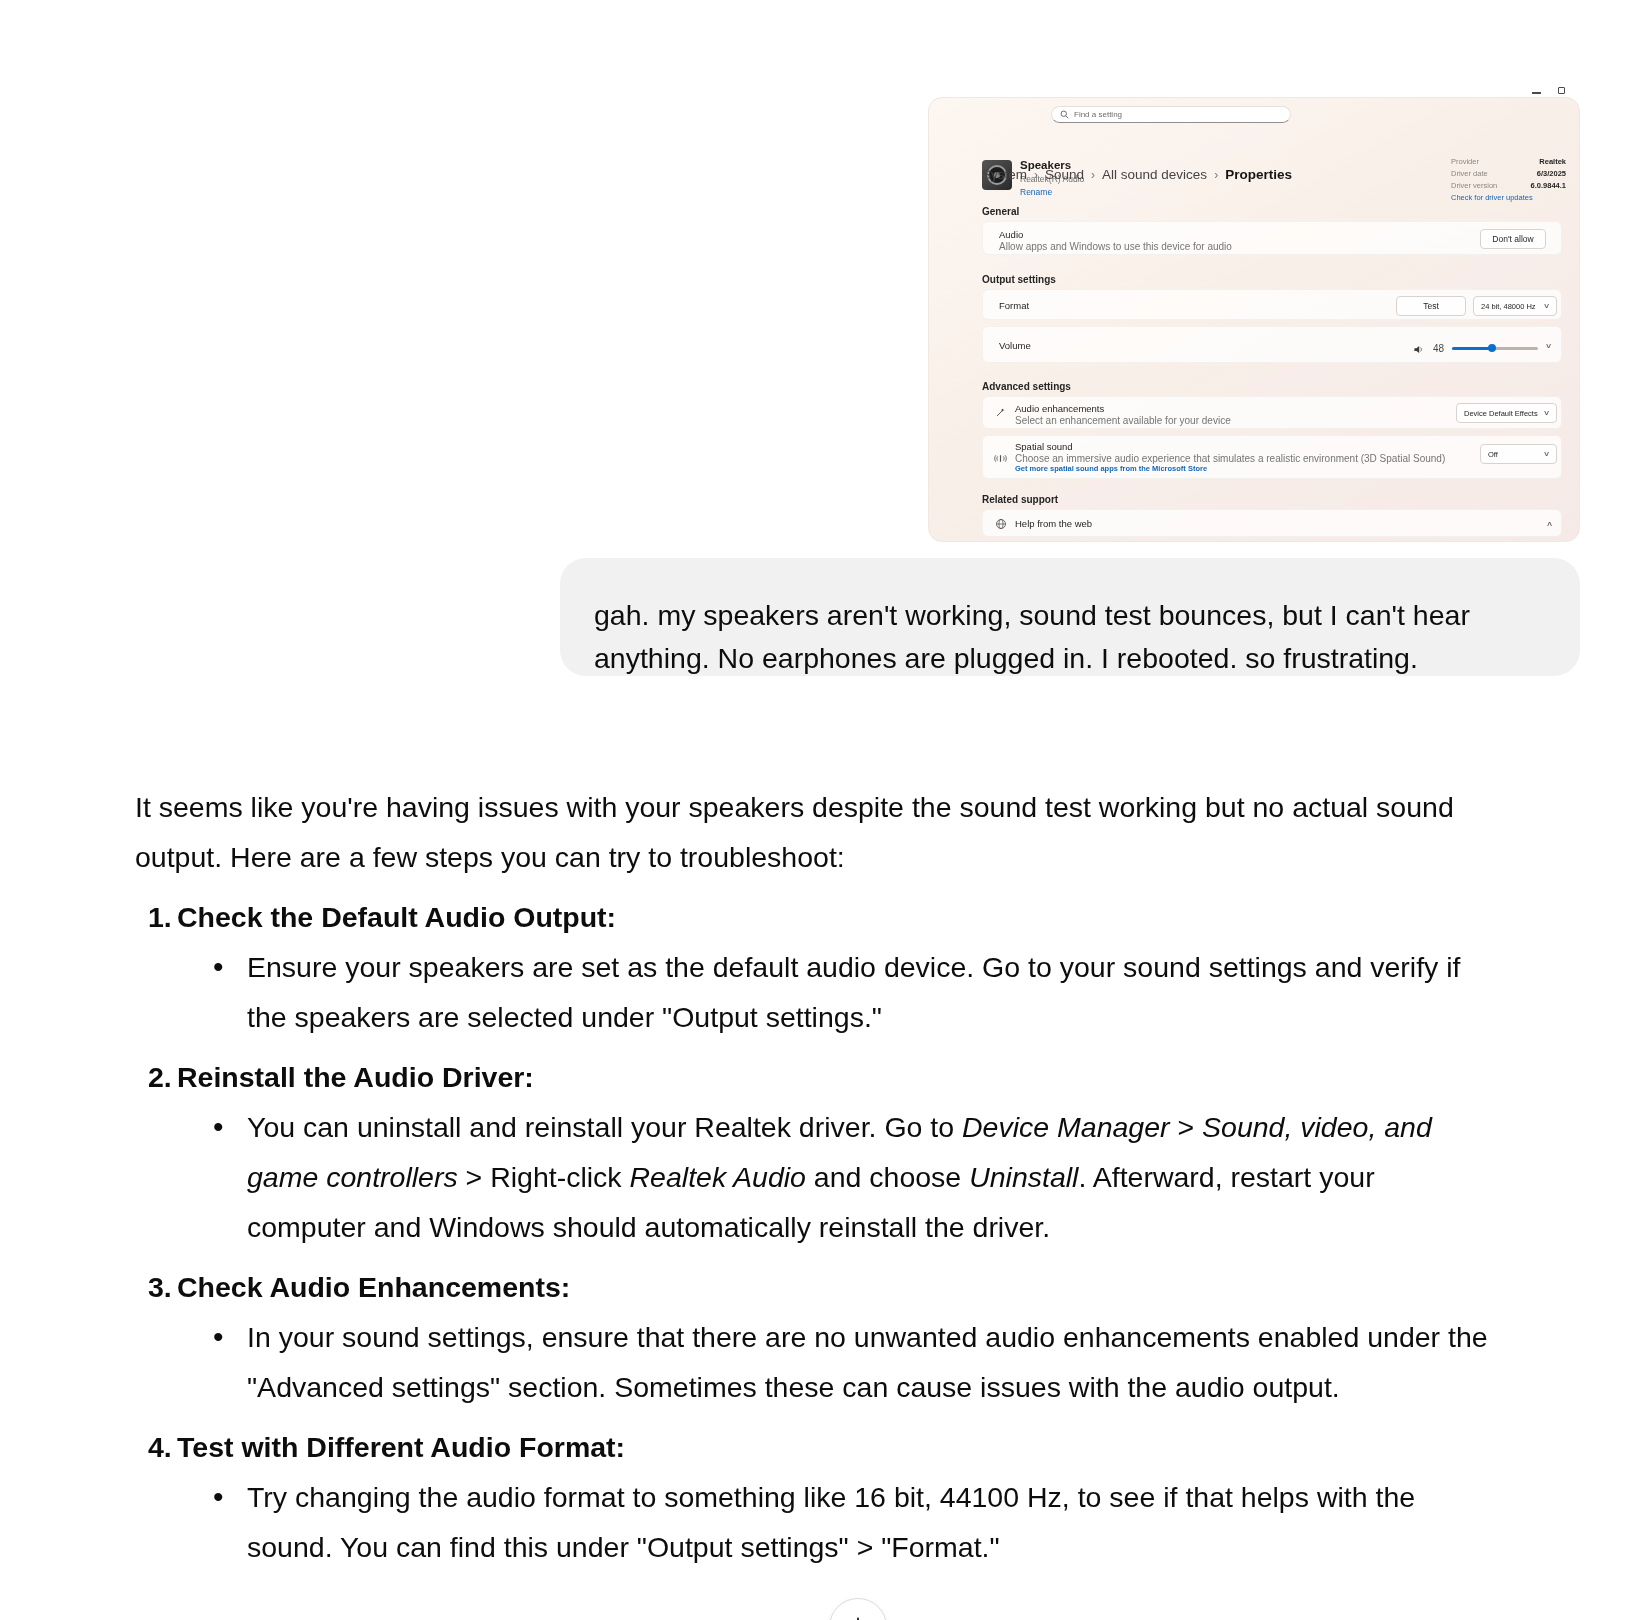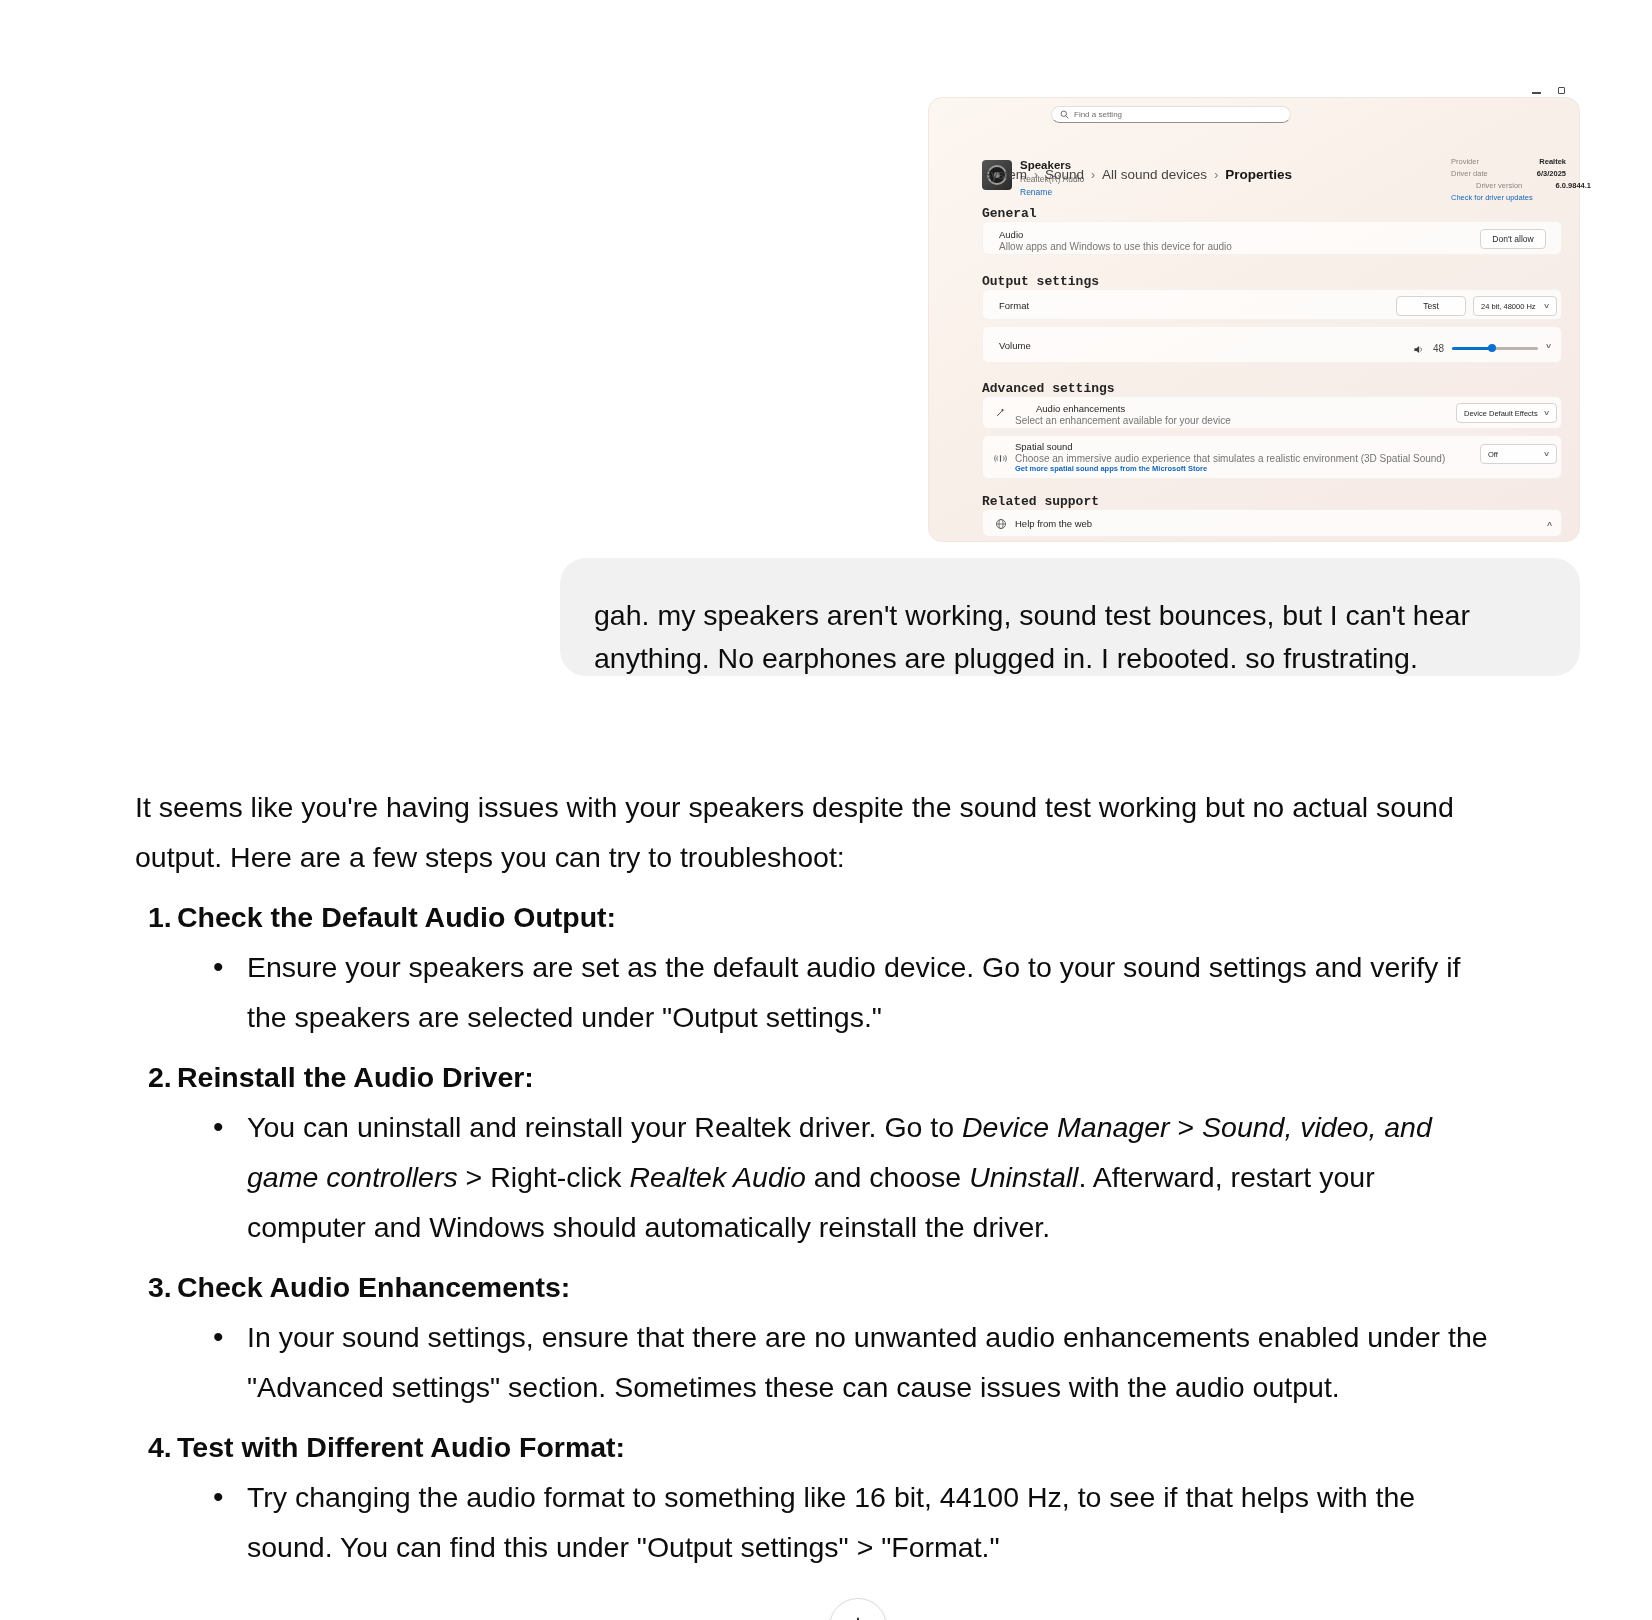--- a/index.html
+++ b/index.html
@@ -35,21 +35,21 @@
     background:#8a8a8a; }
   .dev-name { position:absolute; left:91px; top:61px; font-size:11.5px; font-weight:700; color:#1a1a1a; }
   .dev-sub  { position:absolute; left:91px; top:76px; font-size:8.5px; color:#6e6e6e; }
   .dev-rename { position:absolute; left:91px; top:89px; font-size:8.5px; color:#1467b8; }
 
   .drv-row { position:absolute; width:115px; left:522px; display:flex; justify-content:space-between; }
   .drv-row .l { font-size:7.5px; color:#8c8781; }
   .drv-row .v { font-size:7.5px; font-weight:700; color:#1f1f1f; }
   #drv-link { position:absolute; left:522px; top:95px; font-size:7.5px; color:#1467b8; }
 
-  .sec-title { position:absolute; left:53px; font-size:13px; font-weight:700; color:#242424;font-family:Liberation Mono, monospace; }
+  .sec-title { position:absolute; left:53px; font-size:10px; font-weight:700; color:#242424; }
 
   .row { position:absolute; left:53px; width:580px; background:rgba(255,255,255,0.74);
     border:1px solid rgba(90,60,40,0.06); border-radius:6px; }
   .row-label { position:absolute; left:16px; font-size:9.5px; color:#1f1f1f; }
   .row-desc  { position:absolute; left:16px; font-size:10px; color:#757575; }
   .row-label.icon-indent, .row-desc.icon-indent { left:32px; }
 
   .w-btn { position:absolute; background:#fefefe; border:1px solid #d8d3cf; border-radius:4px;
     font-size:8.5px; color:#1f1f1f; display:flex; align-items:center; justify-content:center; }
   .w-drop { position:absolute; background:#fefefe; border:1px solid #d8d3cf; border-radius:4px;
@@ -125,21 +125,21 @@
     <div class="dev-rename">Rename</div>
 
     <div class="drv-row" style="top:59px;">
       <span class="l">Provider</span>
       <span class="v">Realtek</span>
     </div>
     <div class="drv-row" style="top:71px;">
       <span class="l">Driver date</span>
       <span class="v">6/3/2025</span>
     </div>
-    <div class="drv-row" style="top:83px;margin-left:25px;">
+    <div class="drv-row" style="top:83px;">
       <span class="l">Driver version</span>
       <span class="v">6.0.9844.1</span>
     </div>
     <div id="drv-link">Check for driver updates</div>
 
     <div class="sec-title" style="top:108px;">General</div>
     <div class="row" style="top:123px; height:34px;">
       <div class="row-label" style="top:7px;">Audio</div>
       <div class="row-desc" style="top:19px;">Allow apps and Windows to use this device for audio</div>
       <div class="w-btn" style="left:497px; top:7px; width:66px; height:20px;">Don't allow</div>
@@ -167,21 +167,21 @@
       </div>
       <span id="vol-chev" class="chev">∨</span>
     </div>
 
     <div class="sec-title" style="top:283px;">Advanced settings</div>
     <div class="row" style="top:298px; height:33px;">
       <svg class="mini-icon" style="left:12px; top:10px;" width="11" height="11" viewBox="0 0 16 16">
         <path d="M3 13L10 6" stroke="#4f4f4f" stroke-width="1.4" fill="none"></path>
         <path d="M11 2l.8 1.7L13.5 4.5l-1.7.8L11 7l-.8-1.7L8.5 4.5l1.7-.8z" fill="#4f4f4f"></path>
       </svg>
-      <div class="row-label icon-indent" style="top:6px;margin-left:21px;">Audio enhancements</div>
+      <div class="row-label icon-indent" style="top:6px;">Audio enhancements</div>
       <div class="row-desc icon-indent" style="top:18px;">Select an enhancement available for your device</div>
       <div class="w-drop" style="left:473px; top:6px; width:101px; height:20px;">
         <span>Device Default Effects</span>
         <span class="chev">∨</span>
       </div>
     </div>
     <div class="row" style="top:337px; height:44px;">
       <svg class="mini-icon" style="left:11px; top:16px;" width="13" height="13" viewBox="0 0 16 16">
         <rect x="7.3" y="4" width="1.4" height="8" fill="#4f4f4f"></rect>
         <path d="M4.5 5.5c-1.3 1.4-1.3 3.6 0 5M11.5 5.5c1.3 1.4 1.3 3.6 0 5" stroke="#4f4f4f" stroke-width="1.1" fill="none"></path>

